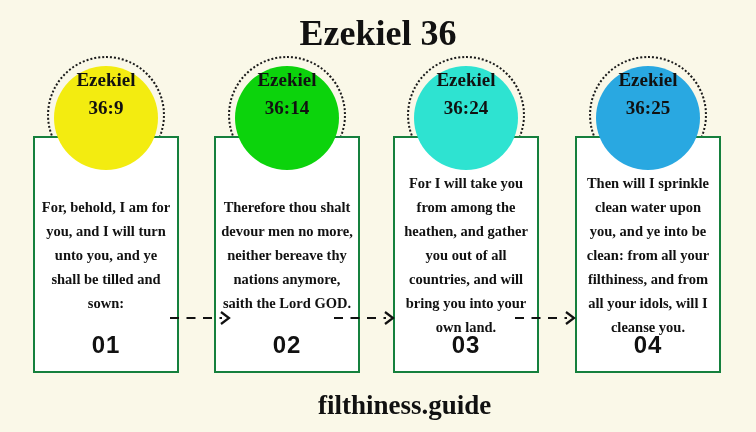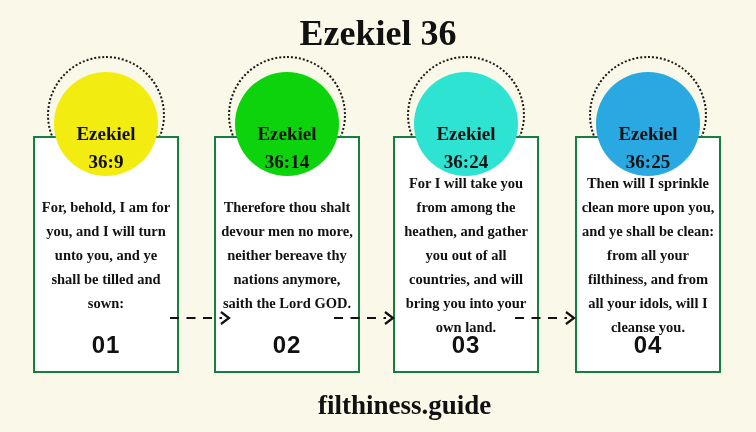--- a/index.html
+++ b/index.html
@@ -46,28 +46,28 @@
   .card {
     position: absolute;
     top: 80px; left: 0;
     width: 146px; height: 237px;
     background: #ffffff;
     border: 2px solid #15803d;
   }
 
   .circle {
     position: absolute;
-    top: 16px; left: 50%;
+    top: 10px; left: 50%;
     transform: translateX(-50%);
     width: 104px; height: 104px;
     border-radius: 50%;
     display: flex;
     flex-direction: column;
     align-items: center;
-    justify-content: flex-end;
+    justify-content: flex-start;
     text-align: center;
     font-size: 19px;
     font-weight: bold;
     line-height: 28px;
   }
 
   .verse {
     position: absolute;
     top: 32px; left: 4px; right: 4px;
     height: 170px;
@@ -135,21 +135,21 @@
     </div>
     <div class="circle" style="background: rgb(46, 227, 209);">
       <span>Ezekiel</span>
       <span>36:24</span>
     </div>
   </div>
 
   <div class="group g4">
     <div class="ring"></div>
     <div class="card">
-      <div class="verse">Then will I sprinkle clean more upon you, and ye shall be clean: from all your filthiness, and from all your idols, will I cleanse you.</div>
+      <div class="verse">Then will I sprinkle clean water upon you, and ye into be clean: from all your filthiness, and from all your idols, will I cleanse you.</div>
       <div class="num">04</div>
     </div>
     <div class="circle" style="background: rgb(41, 168, 225);">
       <span>Ezekiel</span>
       <span>36:25</span>
     </div>
   </div>
 
   <svg class="arrow a1" viewBox="0 0 64 16" xmlns="http://www.w3.org/2000/svg">
     <line x1="1" y1="8" x2="53" y2="8" stroke="#111" stroke-width="2.2" stroke-dasharray="9 7.5"></line>

